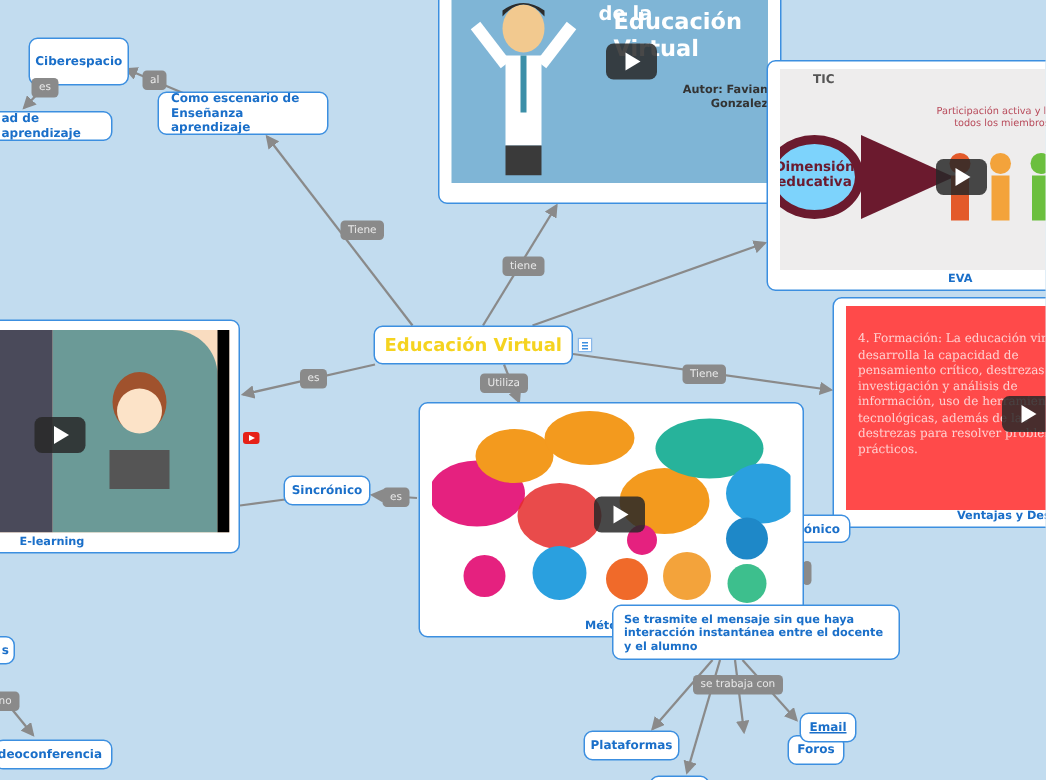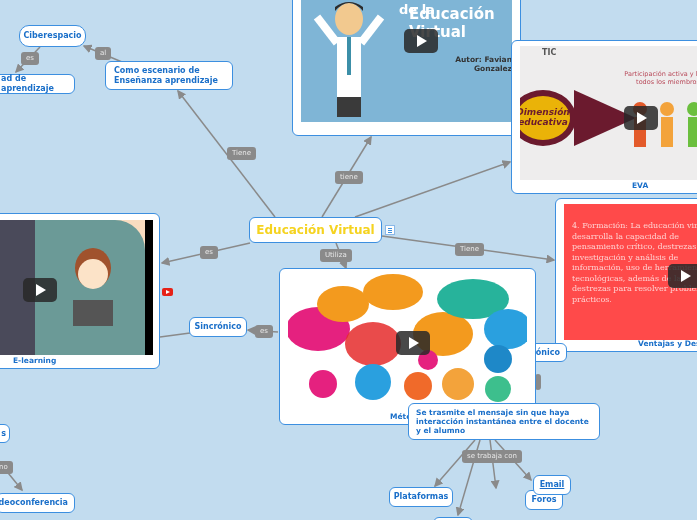--- a/index.html
+++ b/index.html
@@ -70,25 +70,25 @@
     <line x1="278" y1="332" x2="248" y2="330" marker-end="url(#ah)"></line>
     <line x1="190" y1="333" x2="160" y2="337"></line>
     <line x1="475" y1="440" x2="435" y2="486" marker-end="url(#ah)"></line>
     <line x1="480" y1="440" x2="458" y2="515" marker-end="url(#ah)"></line>
     <line x1="490" y1="440" x2="496" y2="488" marker-end="url(#ah)"></line>
     <line x1="495" y1="440" x2="531" y2="480" marker-end="url(#ah)"></line>
     <line x1="4" y1="468" x2="22" y2="490" marker-end="url(#ah)"></line>
   </g>
 </svg>
 
-<div class="node" style="left:19px;top:25px;width:67px;height:22px;justify-content:center;border-radius:10px;">Ciberespacio</div>
+<div class="node" style="left:19px;top:25px;width:67px;height:32px;justify-content:center;">Ciberespacio</div>
 <div class="rel" style="left:21px;top:52px;">es</div>
 <div class="node" style="left:-8px;top:74px;width:83px;height:20px;">ad de aprendizaje</div>
 <div class="rel" style="left:95px;top:47px;">al</div>
-<div class="node" style="left:105px;top:61px;width:128px;height:29px;">Como escenario de Enseñanza aprendizaje</div>
+<div class="node" style="left:105px;top:61px;width:114px;height:29px;">Como escenario de Enseñanza aprendizaje</div>
 <div class="rel" style="left:227px;top:147px;">Tiene</div>
 
 <div class="card" style="left:292px;top:-12px;width:229px;height:148px;">
   <div class="thumb" style="top:0;height:133px;background:#7fb5d6;">
     <svg width="80" height="120" style="position:absolute;left:8px;top:8px;">
       <ellipse cx="40" cy="22" rx="14" ry="16" fill="#f2c98f"></ellipse>
       <path d="M26,14 Q40,-2 54,14 L54,10 Q40,0 26,10z" fill="#2c2c2c"></path>
       <rect x="28" y="40" width="24" height="60" fill="#fff"></rect>
       <rect x="38" y="40" width="4" height="38" fill="#3c8fa8"></rect>
       <rect x="28" y="100" width="24" height="20" fill="#3a3a3a"></rect>
@@ -99,21 +99,21 @@
     <div style="position:absolute;left:108px;top:16px;color:#fff;font-size:15px;font-weight:bold;">Educación Virtual</div>
     <div style="position:absolute;left:115px;top:66px;color:#333;font-size:7.5px;font-weight:bold;text-align:right;">Autor: Favian Gonzalez</div>
     <div class="play" style="left:103px;top:40px;"></div>
   </div>
 </div>
 <div class="rel" style="left:335px;top:171px;">tiene</div>
 
 <div class="card" style="left:511px;top:40px;width:200px;height:154px;">
   <div class="thumb" style="top:5px;height:134px;background:#eeeded;">
     <div style="position:absolute;left:22px;top:2px;color:#555;font-size:8px;font-weight:bold;">TIC</div>
-    <div style="position:absolute;left:-10px;top:44px;width:66px;height:56px;border-radius:50%;background:#eab308;border:6px solid #6b1a2e;box-sizing:border-box;color:#6b1a2e;font-size:9px;font-weight:bold;display:flex;align-items:center;justify-content:center;text-align:center;line-height:1.1;font-style:italic;">Dimensión educativa</div>
+    <div style="position:absolute;left:-10px;top:44px;width:66px;height:56px;border-radius:50%;background:#7dd3fc;border:6px solid #6b1a2e;box-sizing:border-box;color:#6b1a2e;font-size:9px;font-weight:bold;display:flex;align-items:center;justify-content:center;text-align:center;line-height:1.1;">Dimensión educativa</div>
     <div style="position:absolute;left:54px;top:44px;border-left:62px solid #6b1a2e;border-top:28px solid transparent;border-bottom:28px solid transparent;width:0;height:0;"></div>
     <div style="position:absolute;left:98px;top:24px;width:100px;color:#b84a5a;font-size:6.5px;text-align:center;">Participación activa y la de todos los miembros</div>
     <svg width="80" height="50" style="position:absolute;left:110px;top:55px;">
       <circle cx="10" cy="8" r="7" fill="#e35a2a"></circle>
         <rect x="4" y="16" width="12" height="30" fill="#e35a2a"></rect>
       <circle cx="37" cy="8" r="7" fill="#f3a33b"></circle>
         <rect x="31" y="16" width="12" height="30" fill="#f3a33b"></rect>
       <circle cx="64" cy="8" r="7" fill="#6bbf3e"></circle>
         <rect x="58" y="16" width="12" height="30" fill="#6bbf3e"></rect>
     </svg>

